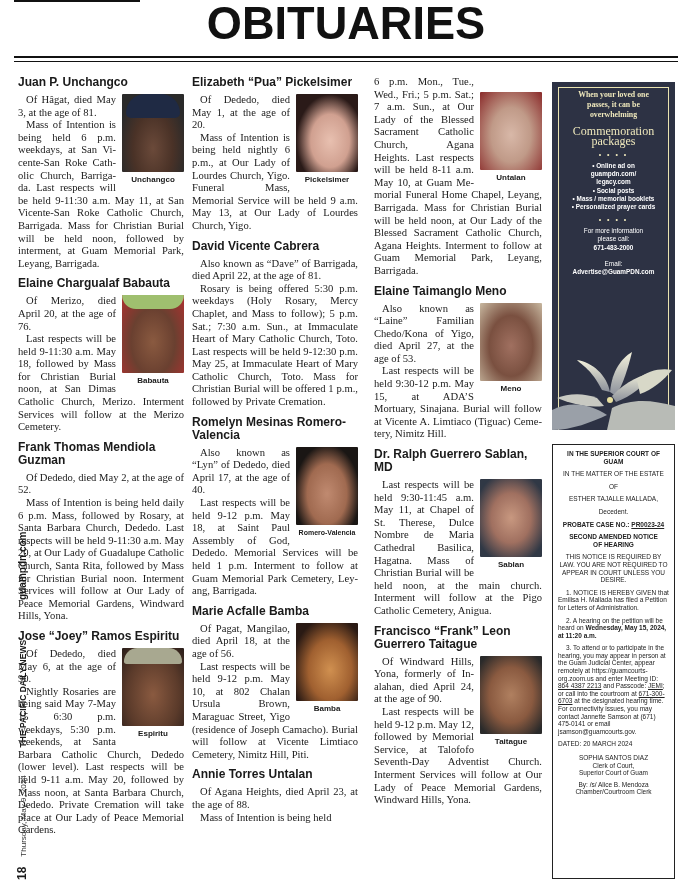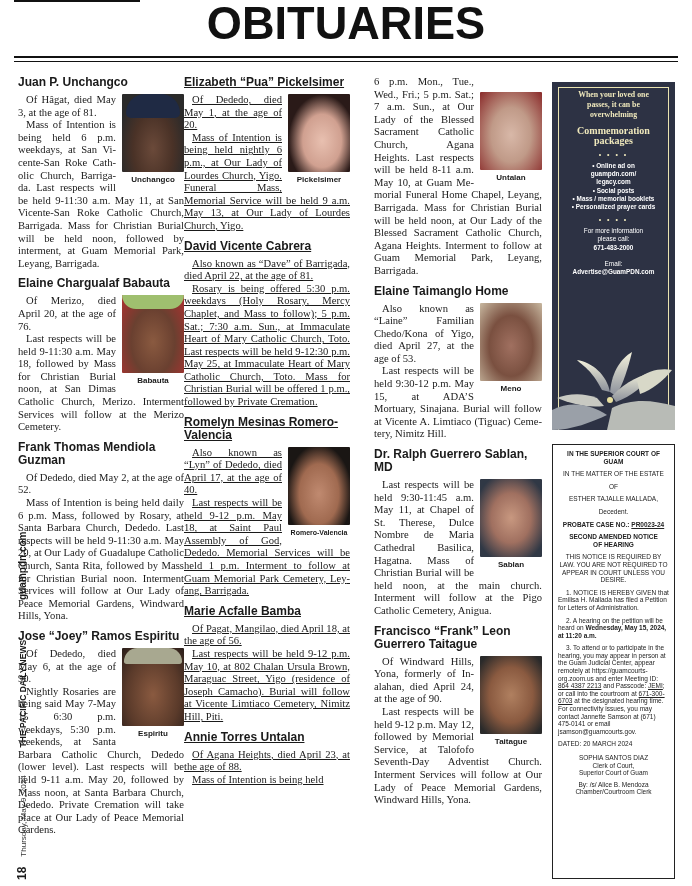--- a/index.html
+++ b/index.html
@@ -14,21 +14,21 @@
 
   .spine { position: absolute; left: 0; top: 440px; width: 16px; height: 440px; }
   .spine-inner { position: absolute; left: 15px; top: 440px; transform-origin: 0 0; transform: rotate(-90deg); white-space: nowrap; font-family: "Liberation Sans", "DejaVu Sans", sans-serif; display: flex; align-items: baseline; gap: 10px; }
   .spine .page-num { font-weight: 700; font-size: 12px; }
   .spine .date { font-size: 8px; color: #333; }
   .spine .paper { font-weight: 700; font-size: 8.5px; margin-left: 18px; }
   .spine .site { font-weight: 700; font-size: 10px; margin-left: 30px; }
 
   .col { position: absolute; top: 76px; font-size: 10.6px; line-height: 12.6px; }
   .c1 { left: 18px; width: 166px; }
-  .c2 { left: 184px; width: 166px; text-decoration: underline; }
+  .c2 { left: 192px; width: 166px; }
   .c3 { left: 374px; width: 168px; }
 
   .obit { margin-bottom: 7px; }
   .obit h2 { font-family: "Liberation Sans", "DejaVu Sans", sans-serif; font-weight: 700; font-size: 12px; line-height: 13px; margin-bottom: 5px; color: #1a1a1a; }
   .obit p { text-align: justify; text-indent: 8px; hyphens: manual; }
   .photo { float: right; width: 62px; margin: 0 0 2px 6px; text-align: center; }
   .photo .img { width: 62px; height: 78px; border-radius: 1px; }
   .photo .cap { font-family: "Liberation Sans", "DejaVu Sans", sans-serif; font-weight: 700; font-size: 8px; line-height: 11px; margin-top: 2px; white-space: nowrap; }
   .photo.wide .cap { font-size: 7px; margin-left: -4px; margin-right: -4px; }
 
@@ -46,21 +46,21 @@
   .ph-untalan { background: radial-gradient(ellipse at 50% 55%, #d8b8a8 0%, #c09a88 45%, #8a2a2a 100%); }
   .ph-meno { background: radial-gradient(ellipse at 50% 55%, #a07060 0%, #7a5040 50%, #c8b8a0 100%); }
   .ph-sablan { background: radial-gradient(ellipse at 50% 50%, #c89880 0%, #a07060 45%, #303845 85%); }
   .ph-taitague { background: radial-gradient(ellipse at 50% 50%, #b08060 0%, #8a5a40 50%, #2a2a2a 90%); }
 
   .ad { position: absolute; left: 552px; top: 82px; width: 123px; height: 348px; background: #2d3244; overflow: hidden; }
   .ad-frame { position: absolute; left: 6px; top: 5px; right: 6px; bottom: 0; border: 1.5px solid #e9e3b0; border-bottom: none; }
   .ad-content { position: absolute; left: 0; right: 0; top: 8px; text-align: center; color: #efe8bc; }
   .ad .hd { font-family: "Liberation Serif", "DejaVu Serif", serif; font-weight: 700; font-size: 7.8px; line-height: 10px; }
   .ad .big { font-family: "Liberation Serif", "DejaVu Serif", serif; font-size: 13.5px; line-height: 15px; margin-top: 10px; }
-  .ad .pk { font-family: "Liberation Serif", "DejaVu Serif", serif; font-weight: 700; font-size: 10px; line-height: 10px; margin-top: 6px; }
+  .ad .pk { font-family: "Liberation Serif", "DejaVu Serif", serif; font-weight: 400; font-size: 12px; line-height: 10px; margin-top: 6px; }
   .ad .dots { font-family: "Liberation Sans", "DejaVu Sans", sans-serif; font-size: 7px; letter-spacing: 2px; margin: 5px 0 4px; }
   .ad .list { font-family: "Liberation Sans", "DejaVu Sans", sans-serif; font-weight: 700; font-size: 6.4px; line-height: 8.2px; color: #fff; }
   .ad .info { font-family: "Liberation Sans", "DejaVu Sans", sans-serif; font-size: 6.4px; line-height: 8.2px; color: #fff; }
   .ad .info b { font-weight: 700; }
   .ad .email-lbl { margin-top: 8px; }
   .ad .lily { position: absolute; left: 0; bottom: 0; width: 123px; height: 80px; }
 
   .legal { position: absolute; left: 552px; top: 444px; width: 123px; height: 435px; border: 1px solid #222; padding: 5px 5px 0 5px; font-family: "Liberation Sans", "DejaVu Sans", sans-serif; font-size: 6.5px; line-height: 7.6px; color: #222; transform-origin: 0 0; }
   .legal .ctr { text-align: center; margin-bottom: 5px; }
   .legal .b { font-weight: 700; }
@@ -147,20 +147,24 @@
     <figure class="photo wide">
       <div class="img ph-romero"></div>
       <figcaption class="cap">Romero-Valencia</figcaption>
     </figure>
     <p>Also known as “Lyn” of Dededo, died April 17, at the age of 40.</p>
     <p>Last respects will be held 9-12 p.m. May 18, at Saint Paul Assembly of God, Dededo. Memorial Services will be held 1 p.m. Interment to follow at Guam Memorial Park Cemetery, Ley­ang, Barrigada.</p>
   </article>
 
   <article class="obit">
     <h2>Marie Acfalle Bamba</h2>
+    <figure class="photo">
+      <div class="img ph-bamba"></div>
+      <figcaption class="cap">Bamba</figcaption>
+    </figure>
     <p>Of Pagat, Mangi­lao, died April 18, at the age of 56.</p>
     <p>Last respects will be held 9-12 p.m. May 10, at 802 Cha­lan Ursula Brown, Maraguac Street, Yigo (residence of Joseph Camacho). Burial will follow at Vicente Limtiaco Cemetery, Nimitz Hill, Piti.</p>
   </article>
 
   <article class="obit">
     <h2>Annie Torres Untalan</h2>
     <p>Of Agana Heights, died April 23, at the age of 88.</p>
     <p>Mass of Intention is being held</p>
   </article>
 </section>
@@ -168,21 +172,21 @@
 <section class="col c3">
   <article class="obit">
     <figure class="photo" style="margin-top:16px">
       <div class="img ph-untalan"></div>
       <figcaption class="cap">Untalan</figcaption>
     </figure>
     <p style="text-indent:0">6 p.m. Mon., Tue., Wed., Fri.; 5 p.m. Sat.; 7 a.m. Sun., at Our Lady of the Blessed Sacrament Catho­lic Church, Agana Heights. Last respects will be held 8-11 a.m. May 10, at Guam Me­morial Funeral Home Chapel, Leyang, Barrigada. Mass for Christian Burial will be held noon, at Our Lady of the Blessed Sacrament Catholic Church, Agana Heights. In­terment to follow at Guam Memorial Park, Leyang, Barrigada.</p>
   </article>
 
   <article class="obit">
-    <h2>Elaine Taimanglo Home</h2>
+    <h2>Elaine Taimanglo Meno</h2>
     <figure class="photo">
       <div class="img ph-meno"></div>
       <figcaption class="cap">Meno</figcaption>
     </figure>
     <p>Also known as “Laine” Familian Chedo/Kona of Yigo, died April 27, at the age of 53.</p>
     <p>Last respects will be held 9:30-12 p.m. May 15, at ADA’S Mortuary, Sinajana. Burial will follow at Vicente A. Limtiaco (Tiguac) Ceme­tery, Nimitz Hill.</p>
   </article>
 
   <article class="obit">
     <h2>Dr. Ralph Guerrero Sablan, MD</h2>

